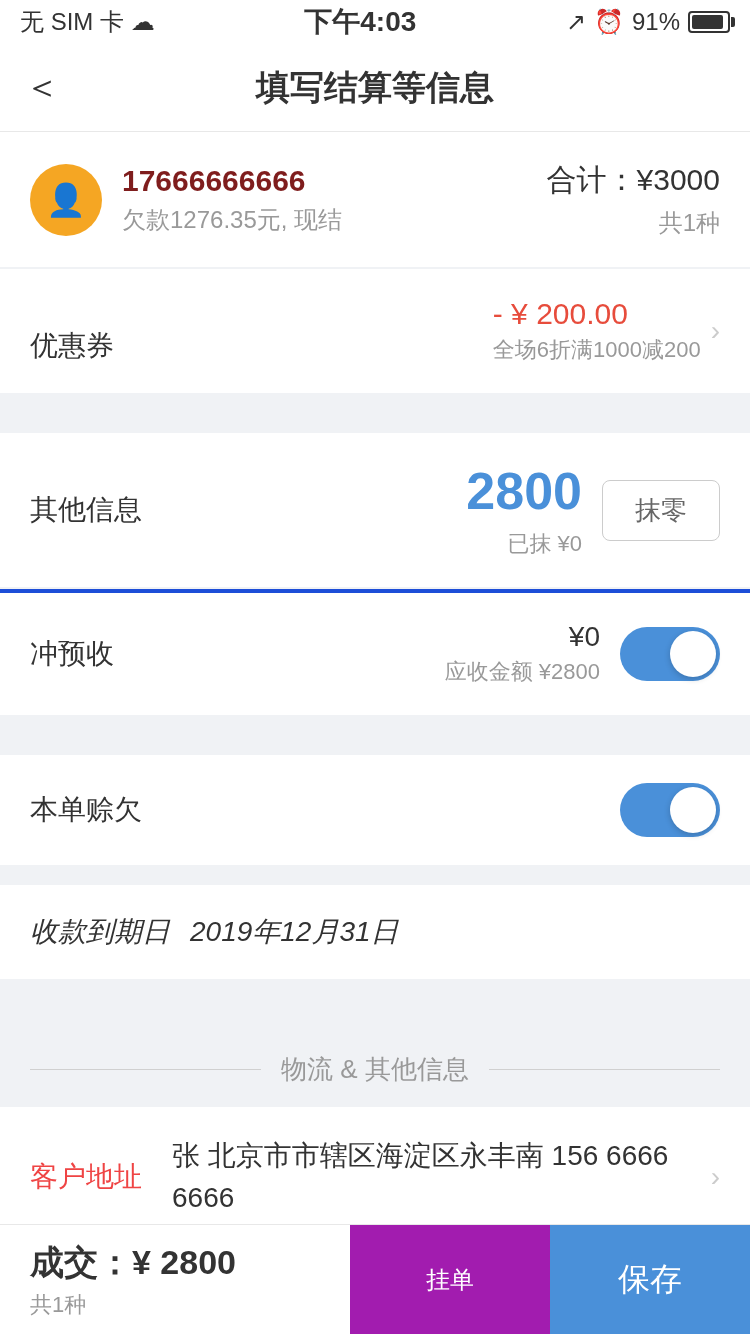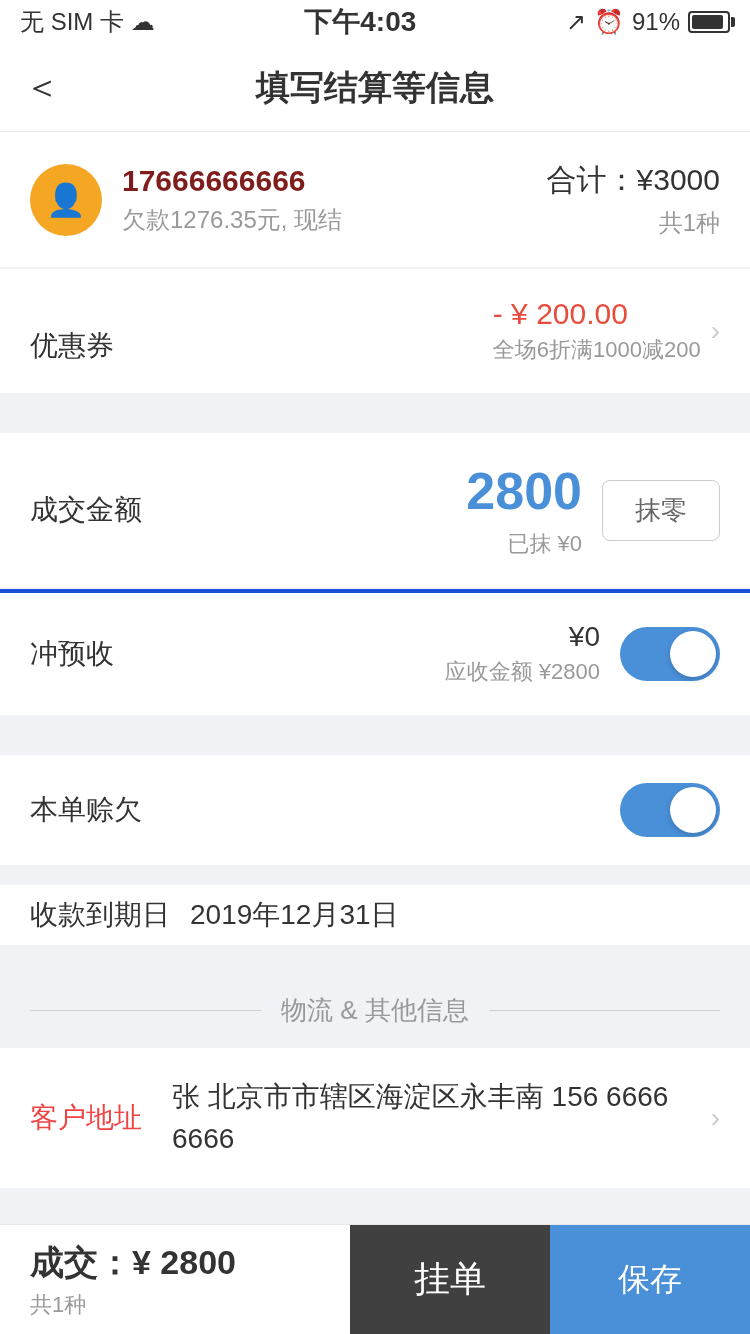--- a/index.html
+++ b/index.html
@@ -151,22 +151,23 @@
       padding: 28px 30px;
       display: flex;
       align-items: center;
       justify-content: space-between;
       margin-bottom: 20px;
     }
 
     
     .due-section {
       background: #fff;
-      padding: 11px 30px;
-      margin-bottom: 8px;
+      padding: 28px 30px;
+      margin-bottom: 33px;
+      font-style: italic;
     }
     .due-row { display: flex; align-items: center; gap: 20px; }
     .due-label { font-size: 28px; color: #333; }
     .due-date { font-size: 28px; color: #333; }
 
     
     .divider-label {
       display: flex;
       align-items: center;
       gap: 20px;
@@ -202,23 +203,23 @@
     .bottom-summary {
       flex: 1;
       padding: 0 30px;
     }
     .bottom-deal { font-size: 26px; color: #666; }
     .bottom-deal span { font-size: 34px; font-weight: 600; color: #333; }
     .bottom-count { font-size: 22px; color: #999; margin-top: 4px; }
     .bottom-btns { display: flex; height: 100%; }
     .btn-hold {
       width: 200px; height: 100%;
-      background: #404040;
+      background: #a21caf;
       display: flex; align-items: center; justify-content: center;
-      font-size: 36px; color: #fff; font-weight: 500; cursor: pointer;
+      font-size: 24px; color: #fff; font-weight: 500; cursor: pointer;
     }
     .btn-save {
       width: 200px; height: 100%;
       background: #4a90d9;
       display: flex; align-items: center; justify-content: center;
       font-size: 32px; color: #fff; font-weight: 500; cursor: pointer; text-align: center;
     }
 
     
     .gray-area {
@@ -274,21 +275,21 @@
         <div class="coupon-amount">- ¥ 200.00</div>
         <div class="coupon-desc">全场6折满1000减200</div>
       </div>
       <span class="chevron">›</span>
     </div>
   </div>
 
   <div style="height:20px;background:#f0f2f5;"></div>
 
   <div class="amount-section">
-    <div class="row-label">成交金额</div>
+    <div class="row-label">其他信息</div>
     <div class="amount-right">
       <div class="amount-col">
         <div class="amount-value">2800</div>
         <div class="amount-sub">已抹  ¥0</div>
       </div>
       <button class="round-btn">抹零</button>
     </div>
   </div>
 
   <div class="precollect-section">

